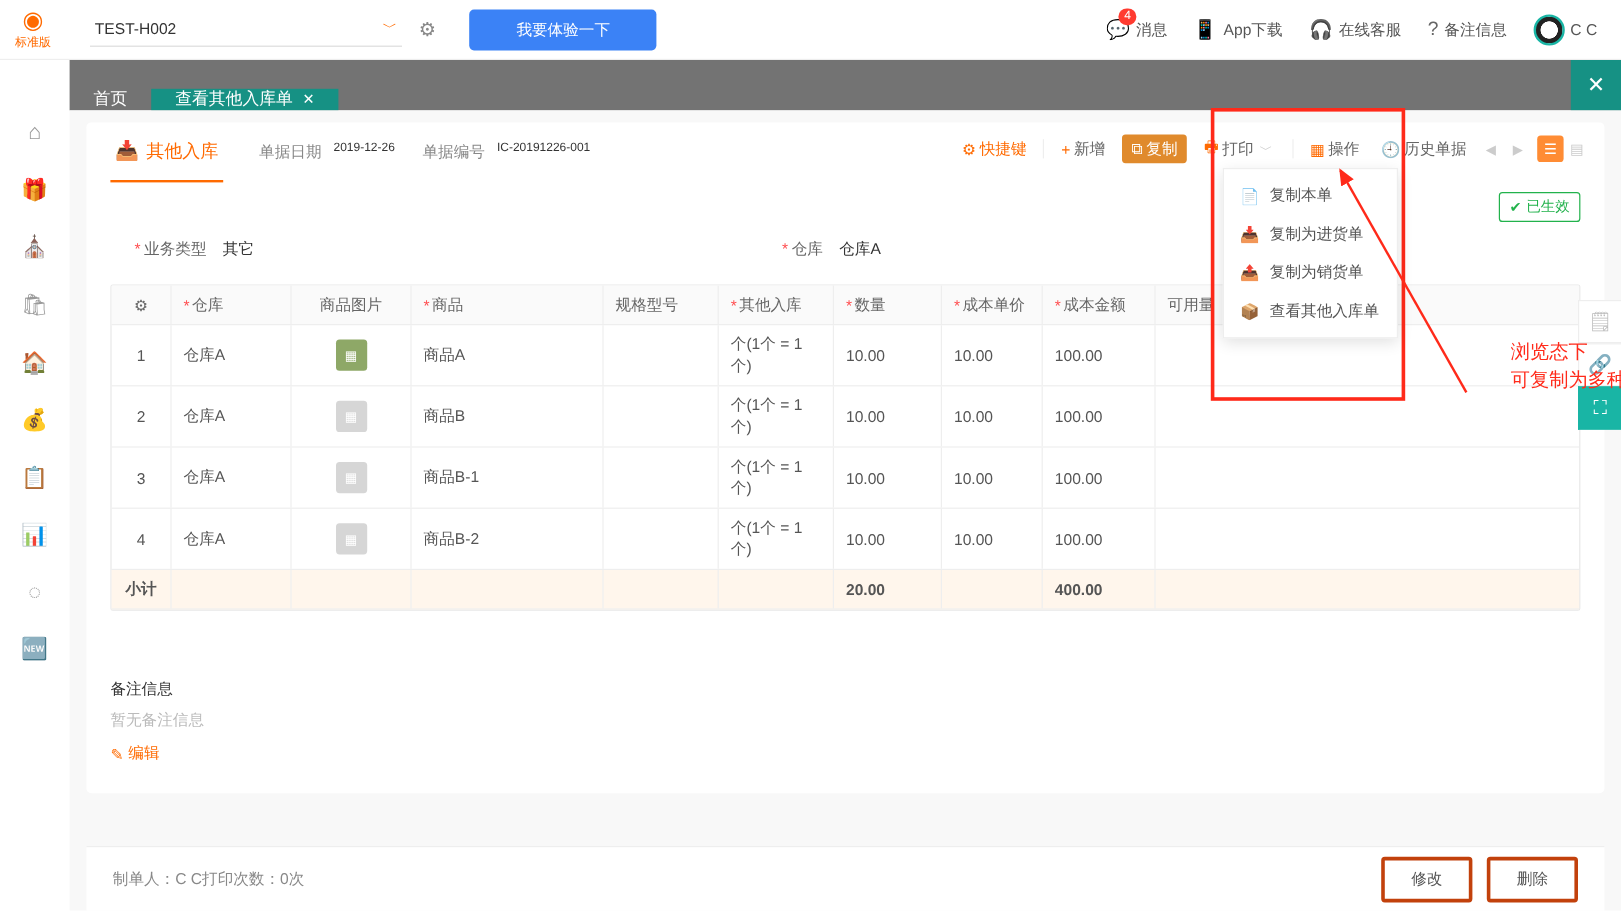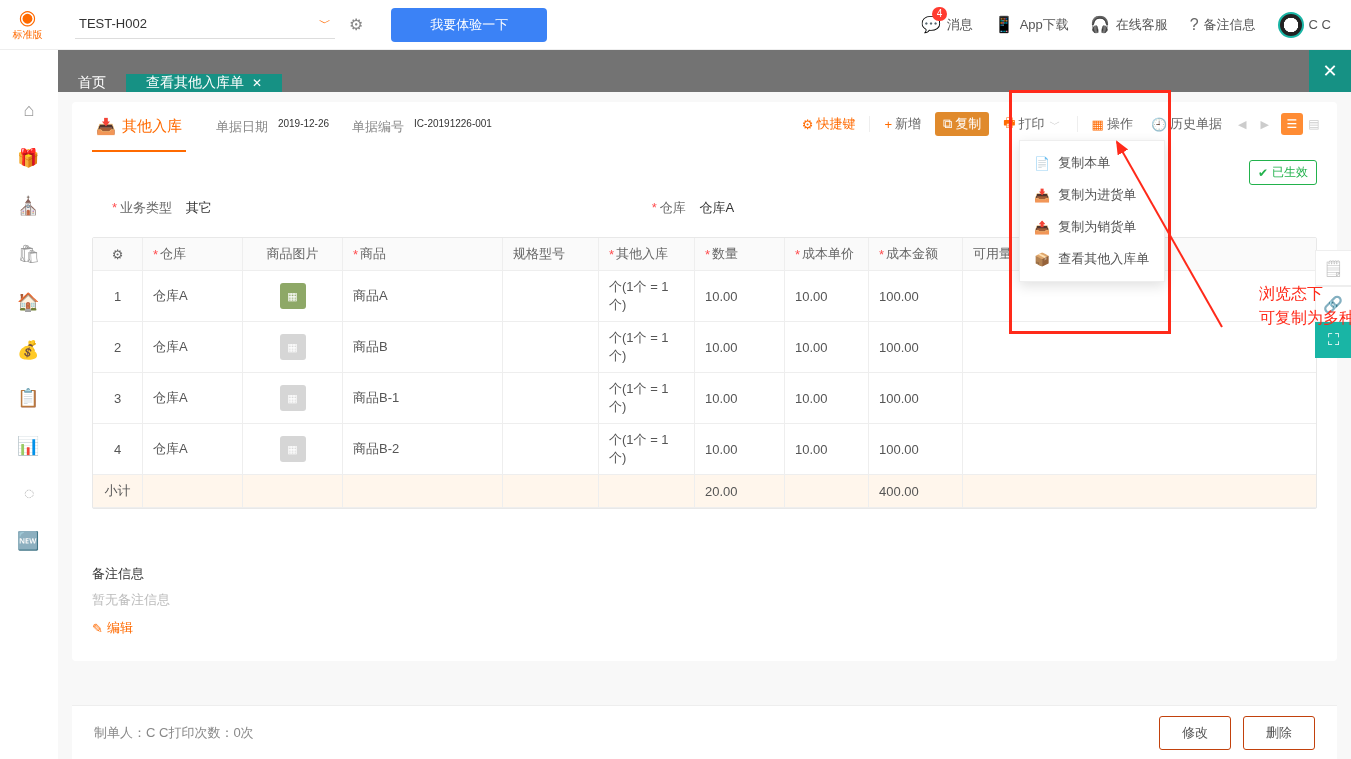--- a/index.html
+++ b/index.html
@@ -62,21 +62,21 @@
 
 .info-row { display: flex; gap: 440px; padding: 8px 10px 20px 20px; }
 .info-item .req { color: #ff4d4f; margin-right: 3px; }
 .info-item .lbl { color: #666; }
 .info-item .val { margin-left: 10px; color: #333; }
 
 
 .tbl { border: 1px solid #e8e8e8; border-radius: 2px; }
 .tbl .tr { display: flex; align-items: stretch; border-bottom: 1px solid #eee; min-height: 32px; }
 .tbl .tr.hd { background: #fafafa; }
-.tbl .tr.sub { background: #fff6ec; font-weight: 400; }
+.tbl .tr.sub { background: #fff6ec; font-weight: 700; }
 .tbl .td { padding: 7px 10px; border-right: 1px solid #eee; display: flex; align-items: center; color: #555; font-size: 13px; overflow:hidden; }
 .tbl .td:last-child { border-right: 0; }
 .c0 { width: 50px; justify-content: center; color: #999; }
 .c1 { width: 100px; }
 .c2 { width: 100px; justify-content:center; }
 .c3 { width: 160px; }
 .c4 { width: 96px; }
 .c5 { width: 96px; }
 .c6 { width: 90px; }
 .c7 { width: 84px; }
@@ -88,21 +88,21 @@
 .thumb.gray { background:#d6d6d6; }
 
 .remark { padding-top: 16px; margin-top: 40px; }
 .remark .title { color: #333; font-size: 13px; margin-bottom: 8px; }
 .remark .empty { color: #bbb; font-size: 13px; margin-bottom: 10px; }
 .remark .edit { color: #ff6a00; font-size: 13px; display:flex; align-items:center; gap:4px; cursor:pointer; }
 
 
 .footer { position: absolute; left: 14px; right: 14px; bottom: 0; height: 54px; background: #fff; border-top: 1px solid #eee; display: flex; align-items: center; padding: 0 22px; color: #888; font-size: 13px; }
 .footer .spacer { flex: 1; }
-.footer .btn { border: 1px solid #c2410c; background: #fff; color: #555; padding: 7px 22px; border-radius: 3px; margin-left: 12px; cursor: pointer; font-size: 13px; }
+.footer .btn { border: 3px solid #c2410c; background: #fff; color: #555; padding: 7px 22px; border-radius: 3px; margin-left: 12px; cursor: pointer; font-size: 13px; }
 
 
 .copy-menu { position: absolute; right: 172px; top: 38px; width: 146px; background: #fff; border: 1px solid #eee; box-shadow: 0 4px 12px rgba(0,0,0,.12); z-index: 30; padding: 6px 0; }
 .copy-menu .mitem { padding: 7px 14px; display: flex; align-items: center; gap: 8px; color: #555; cursor: pointer; font-size: 13px; }
 .copy-menu .mitem .mic { color: #ff8c34; font-size: 13px; }
 
 
 .anno-box { position: absolute; border: 3px solid #ff2a1a; right: 166px; top: -12px; width: 162px; height: 244px; z-index: 20; pointer-events: none; }
 .anno-text { position: absolute; right: -50px; top: 180px; color: #ff2a1a; font-size: 16px; line-height: 1.5; z-index: 40; }
 .anno-arrow { position: absolute; right: 110px; top: 30px; width: 120px; height: 200px; z-index: 39; pointer-events:none; }

